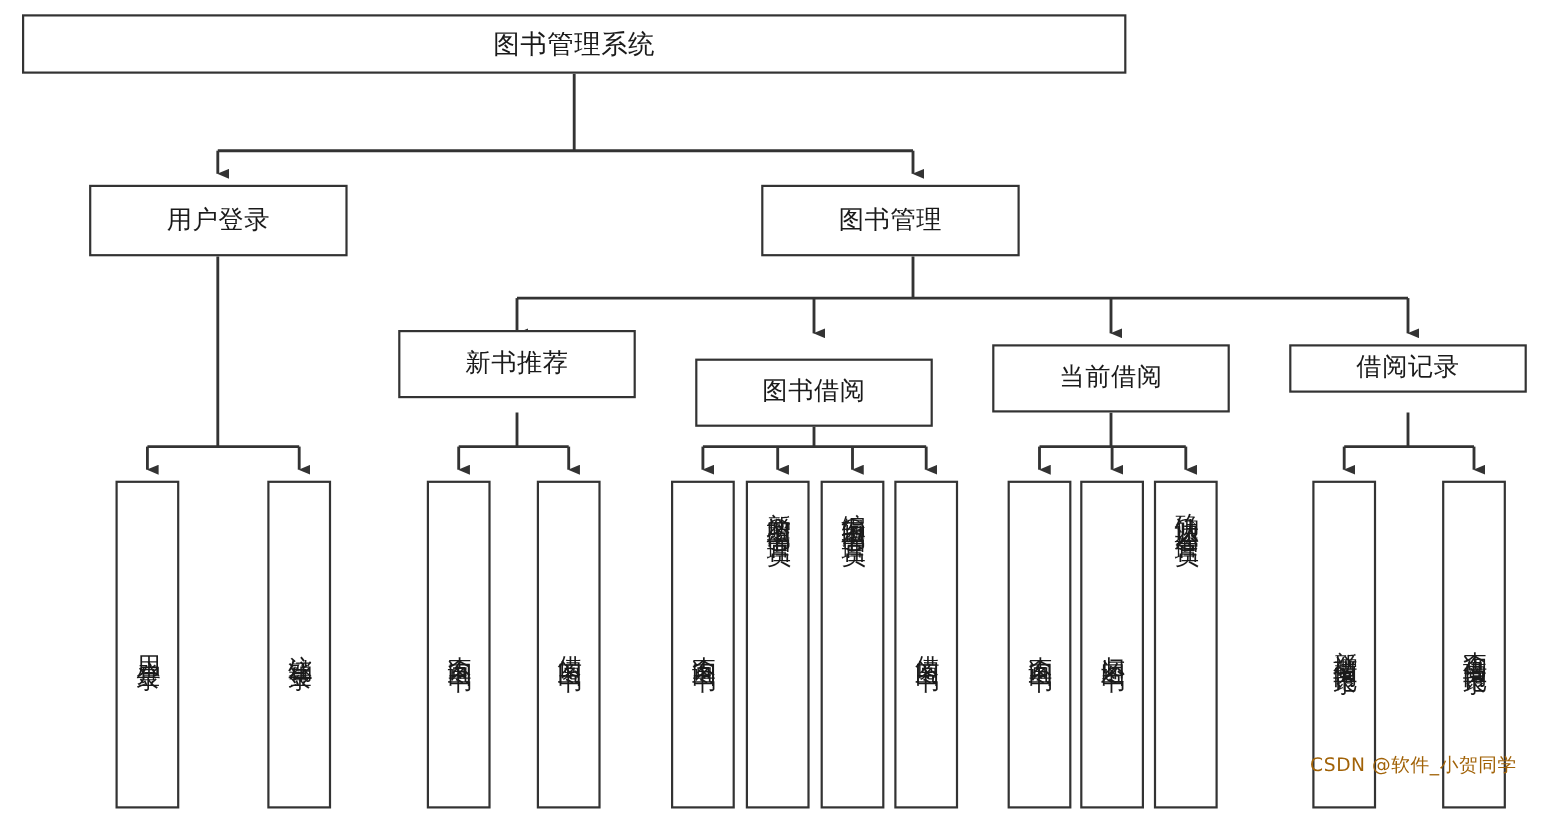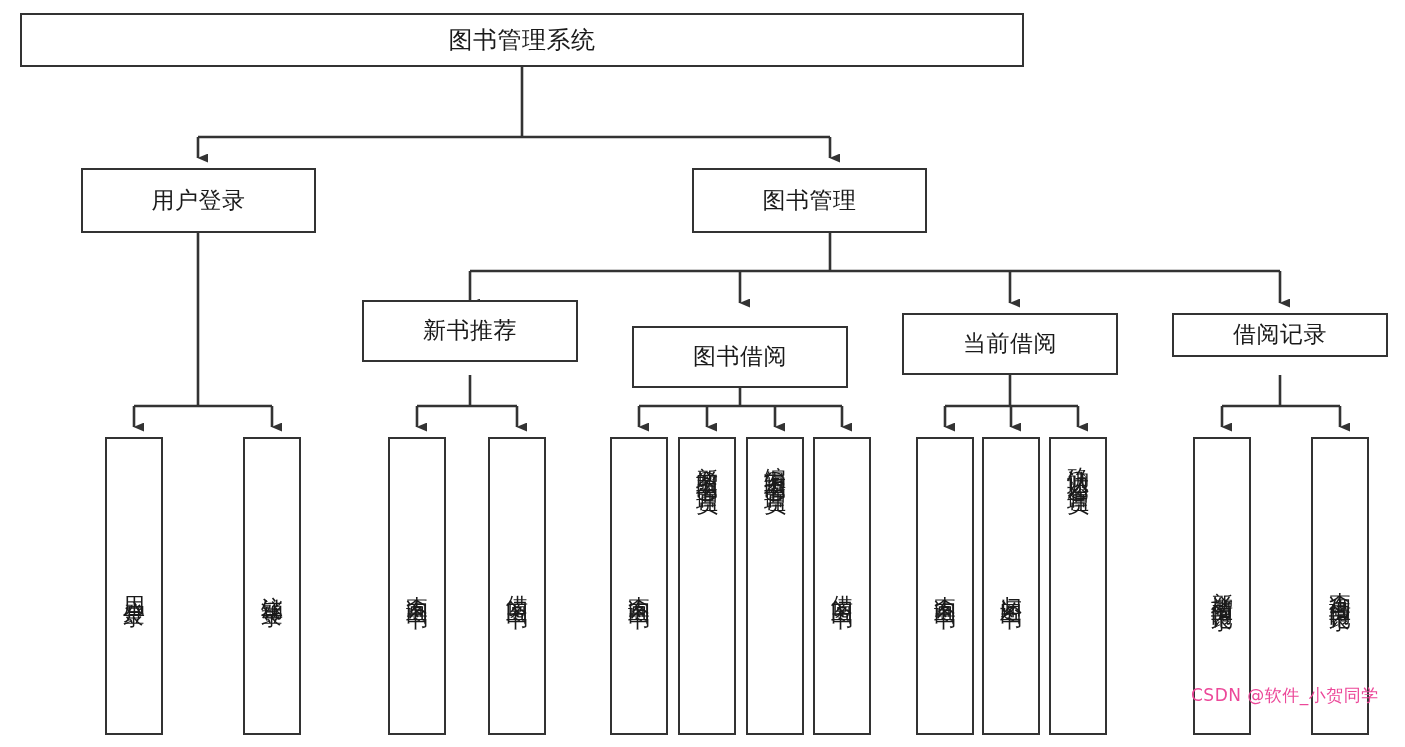--- a/index.html
+++ b/index.html
@@ -67,21 +67,21 @@
   }
   .node.vert.centered {
     align-items: center;
     padding-top: 0;
   }
   #watermark {
     position: absolute;
     left: 1191px;
     top: 684px;
     font-size: 17px;
-    color: #ec4899;
+    color: #a16207;
     letter-spacing: 0.5px;
     white-space: nowrap;
     z-index: 5;
     font-family: "DejaVu Sans", "Liberation Sans", sans-serif;
   }
 </style>
 </head>
 <body>
 
 <div id="diagram-root">

